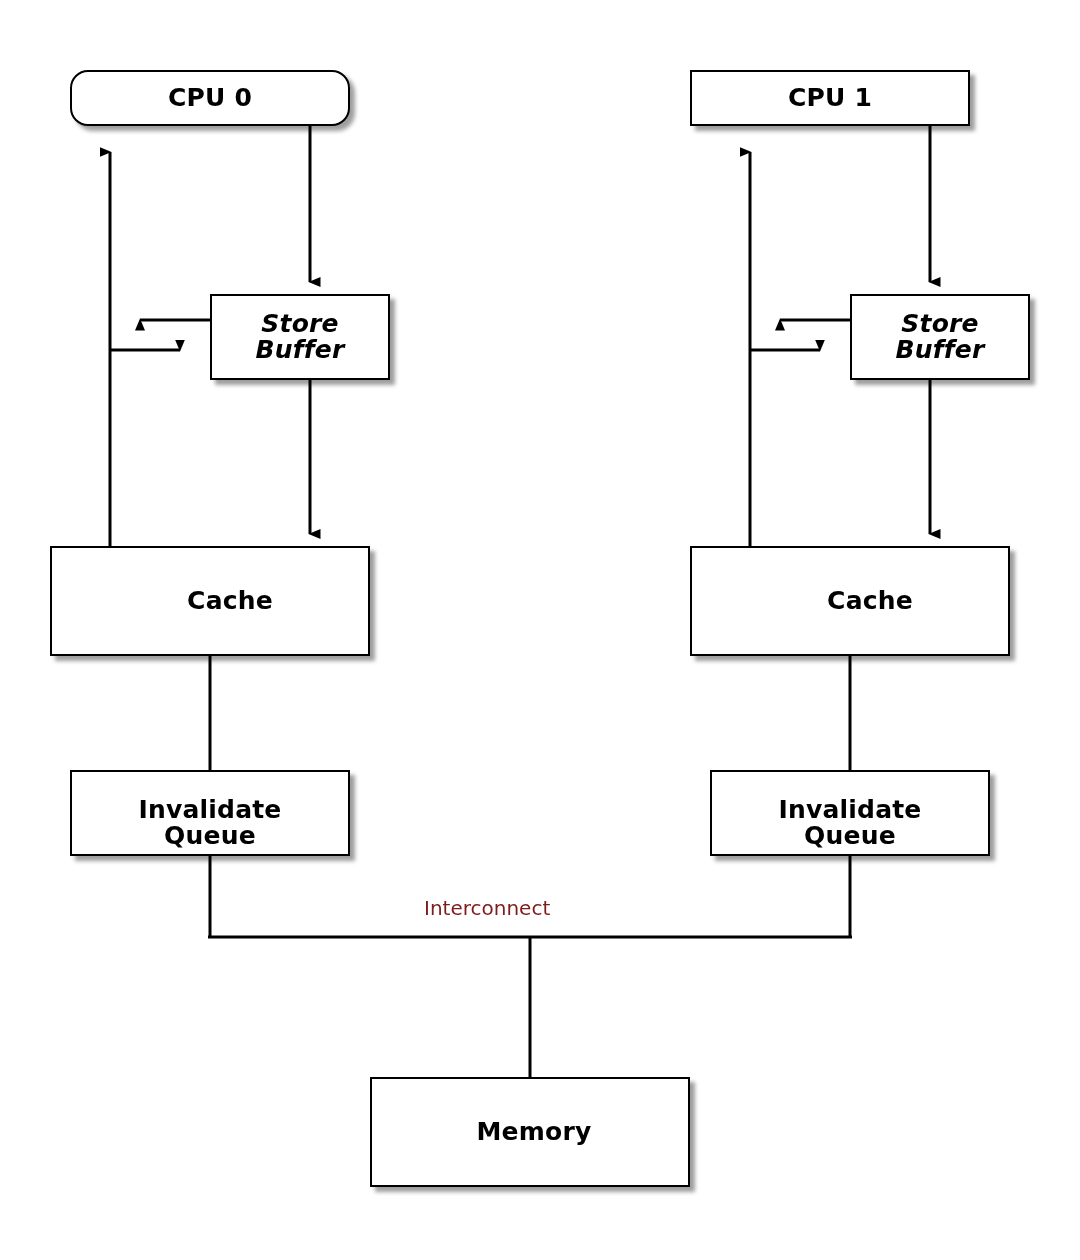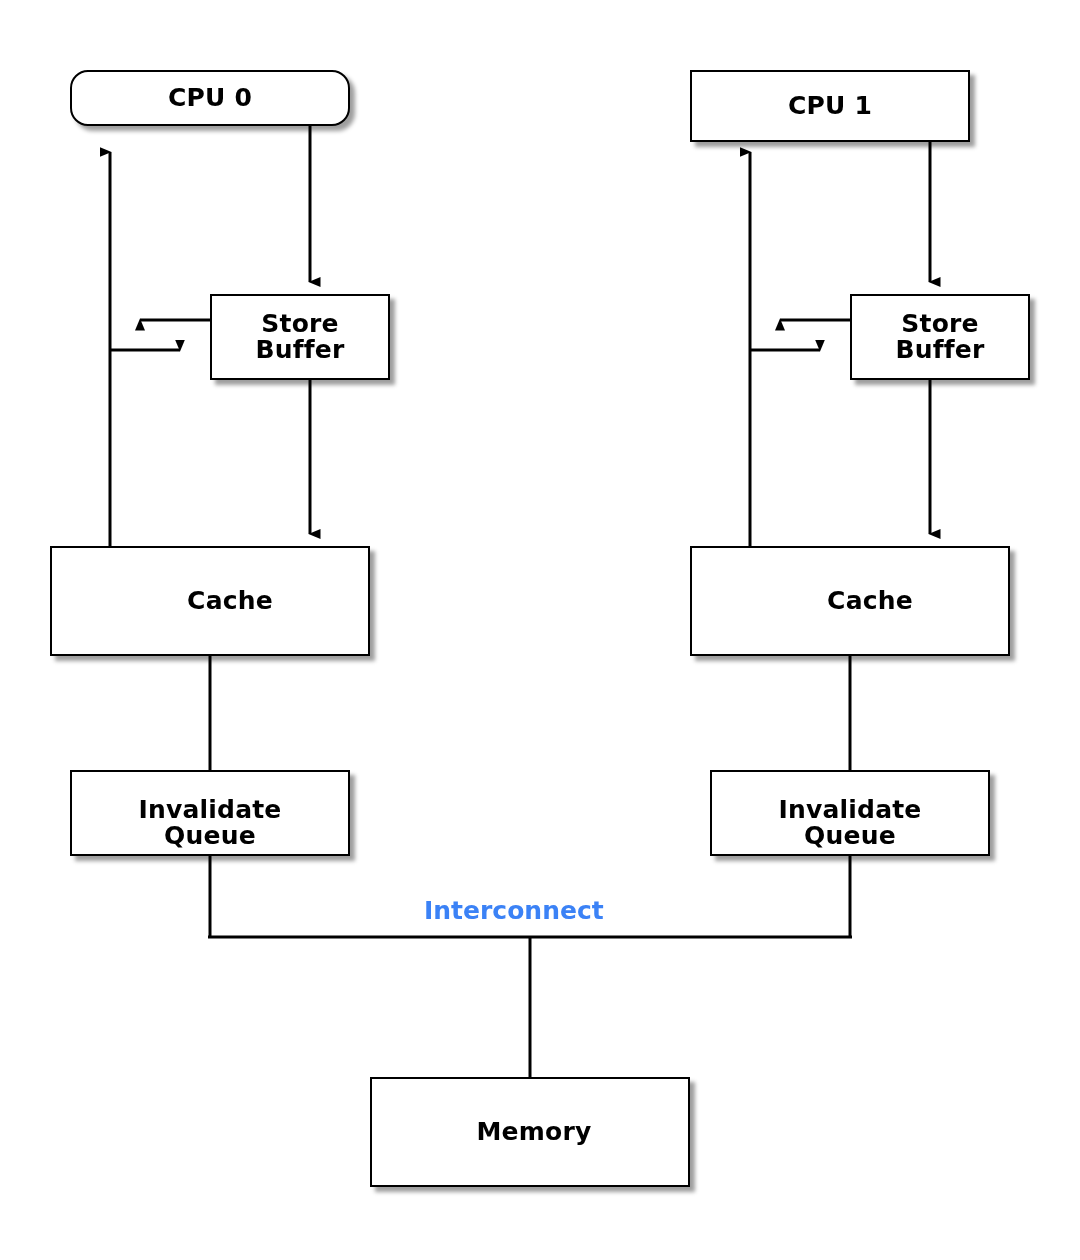--- a/index.html
+++ b/index.html
@@ -37,30 +37,30 @@
     z-index: 5;
   }
   .node-label {
     font-weight: bold;
     color: #000000;
     line-height: 1.06;
     letter-spacing: 0.2px;
     white-space: pre-line;
   }
   .sz-cpu   { font-size: 25px; }
-  .sz-store { font-size: 25px; }
+  .sz-store { font-size: 25px; font-style: italic; }
   .sz-cache { font-size: 25px; margin-left: 40px; }
   .sz-queue { font-size: 25px; margin-top: 20px; }
   .sz-mem   { font-size: 25px; margin-left: 8px; }
 
   .floating-label {
     position: absolute;
-    font-weight: bold;
-    font-size: 25px;
-    color: #3b82f6;
+    font-weight: normal;
+    font-size: 20px;
+    color: #7f1d1d;
     white-space: nowrap;
     z-index: 6;
   }
 </style>
 </head>
 <body>
 
 <div id="diagram-root">
 
   <svg id="diagram-svg" viewBox="0 0 1080 1260">
@@ -113,21 +113,21 @@
 
       <line x1="530" y1="937" x2="530" y2="1077"></line>
 
     </g>
   </svg>
 
   <div class="node-box" style="left:70px;  top:70px;   width:280px; height:56px;border-radius:18px;">
     <span class="node-label sz-cpu">CPU 0</span>
   </div>
 
-  <div class="node-box" style="left:690px; top:70px;   width:280px; height:72px;">
+  <div class="node-box" style="left:690px; top:70px;   width:280px; height:56px;">
     <span class="node-label sz-cpu">CPU 1</span>
   </div>
 
   <div class="node-box" style="left:210px; top:294px;  width:180px; height:86px;">
     <span class="node-label sz-store">Store
 Buffer</span>
   </div>
 
   <div class="node-box" style="left:850px; top:294px;  width:180px; height:86px;">
     <span class="node-label sz-store">Store

